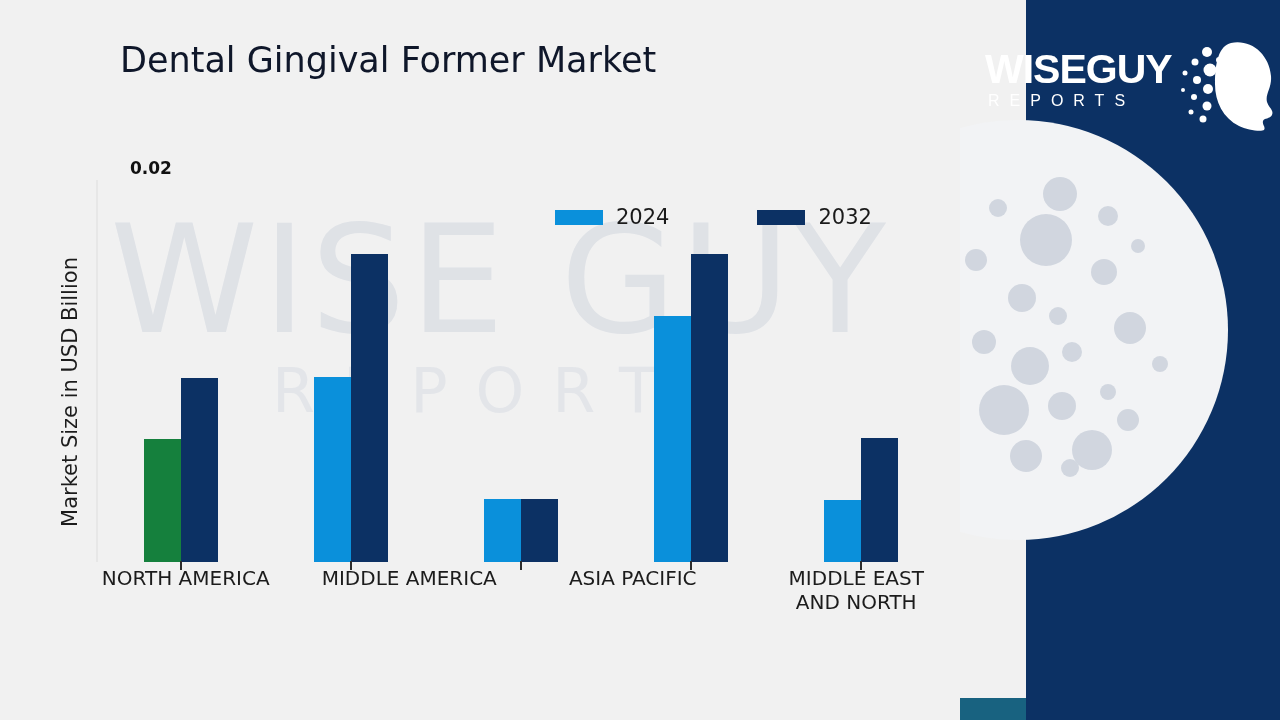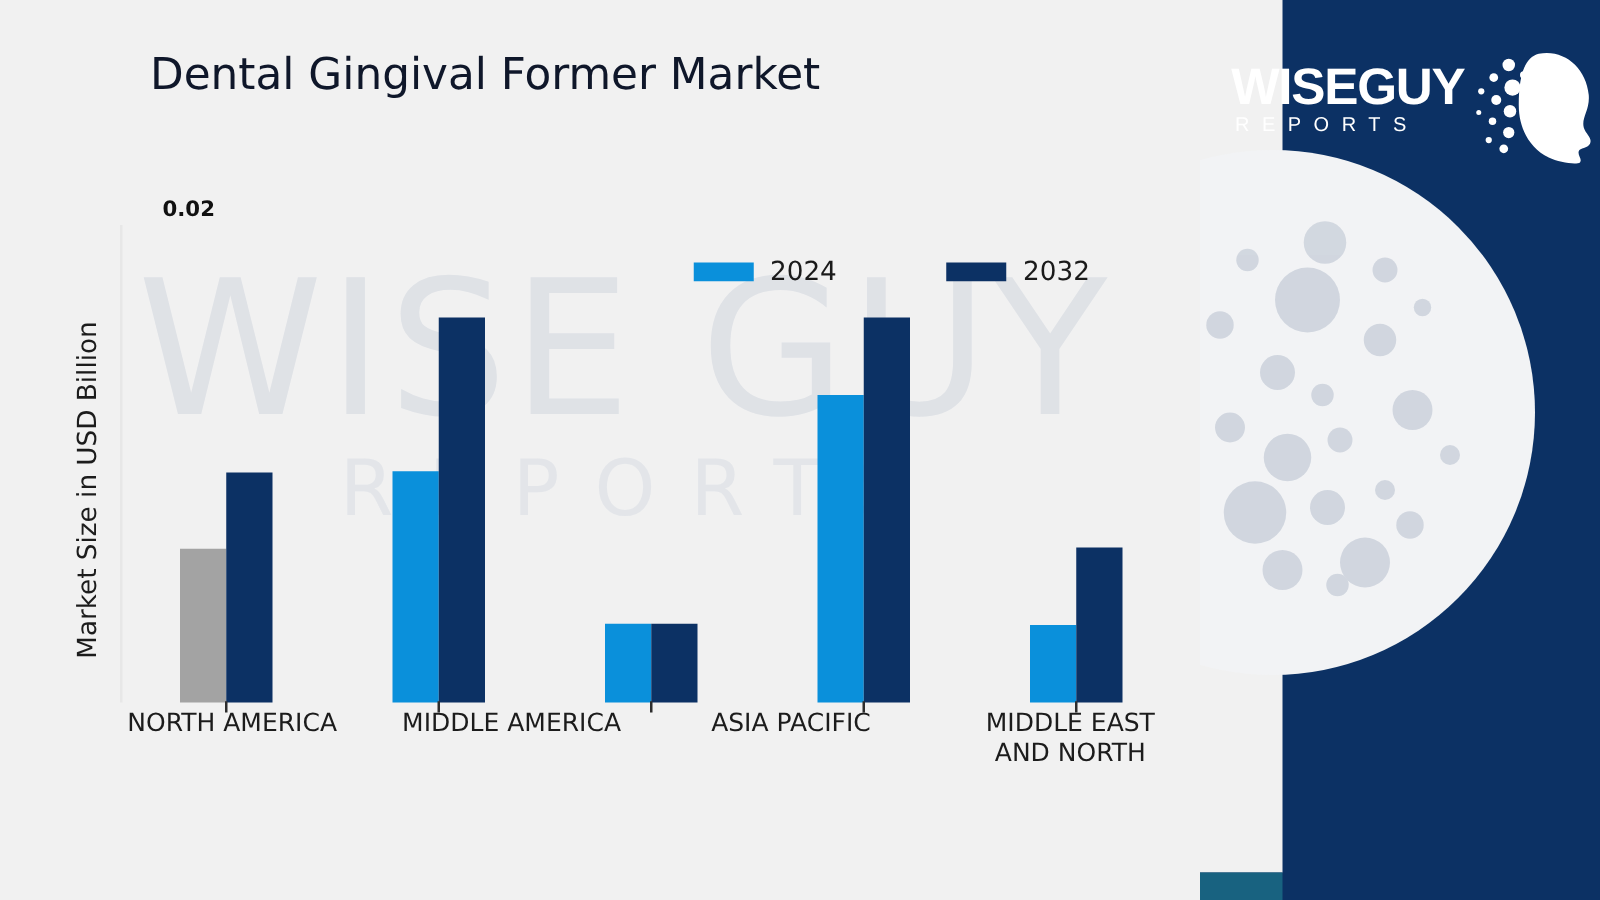--- a/index.html
+++ b/index.html
@@ -248,21 +248,21 @@
     </div>
   </div>
 
   <div id="y-axis-label">Market Size in USD Billion</div>
 
   <div id="plot">
     <div id="axis-line"></div>
     <div id="groups">
         <div class="group">
           <div class="bars">
-            <div class="bar bar-2024" style="background: #a3a3a3; height: 123px;">
+            <div class="bar bar-2024" style="background: #15803d; height: 123px;">
               <span class="bar-value">0.02</span>
             </div>
             <div class="bar bar-2032" style="background: rgb(12, 49, 100); height: 184px;"></div>
           </div>
           <span class="tick"></span>
         </div>
         <div class="group">
           <div class="bars">
             <div class="bar bar-2024" style="background: rgb(10, 144, 219); height: 185px;"></div>
             <div class="bar bar-2032" style="background: rgb(12, 49, 100); height: 308px;"></div>

